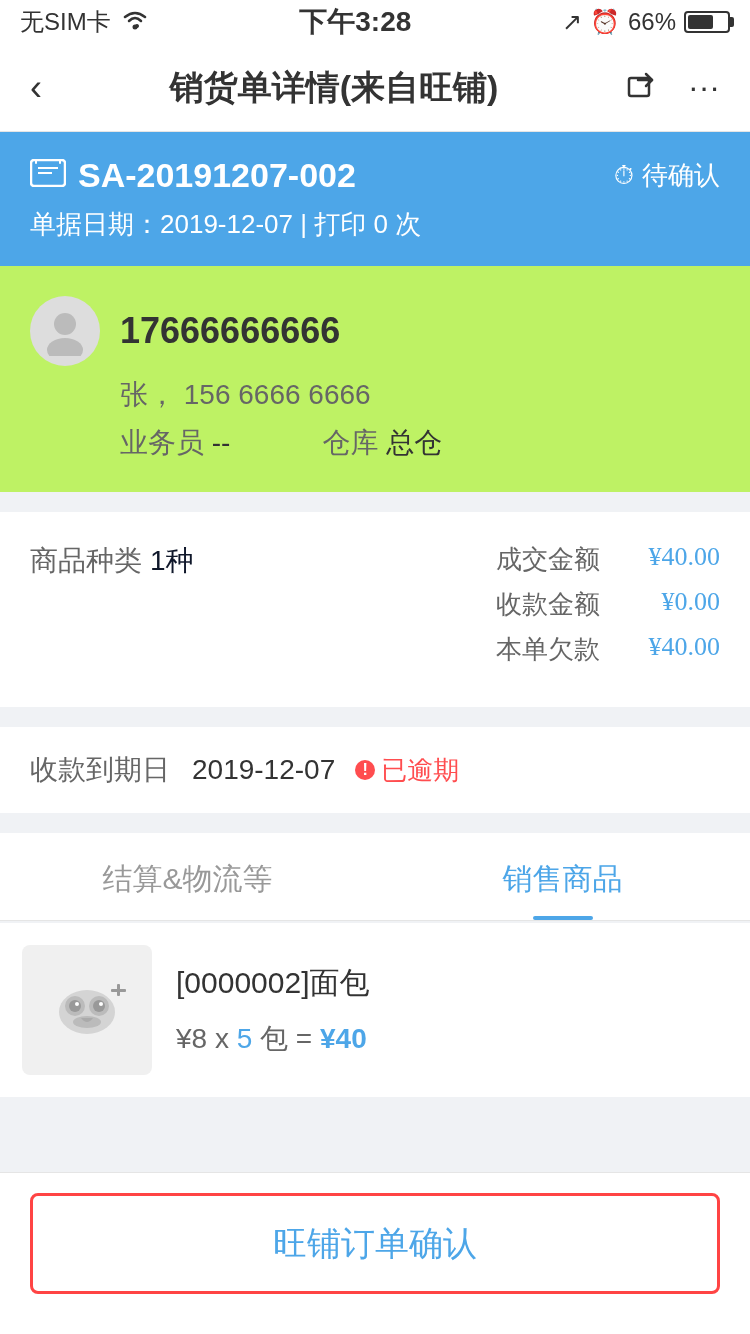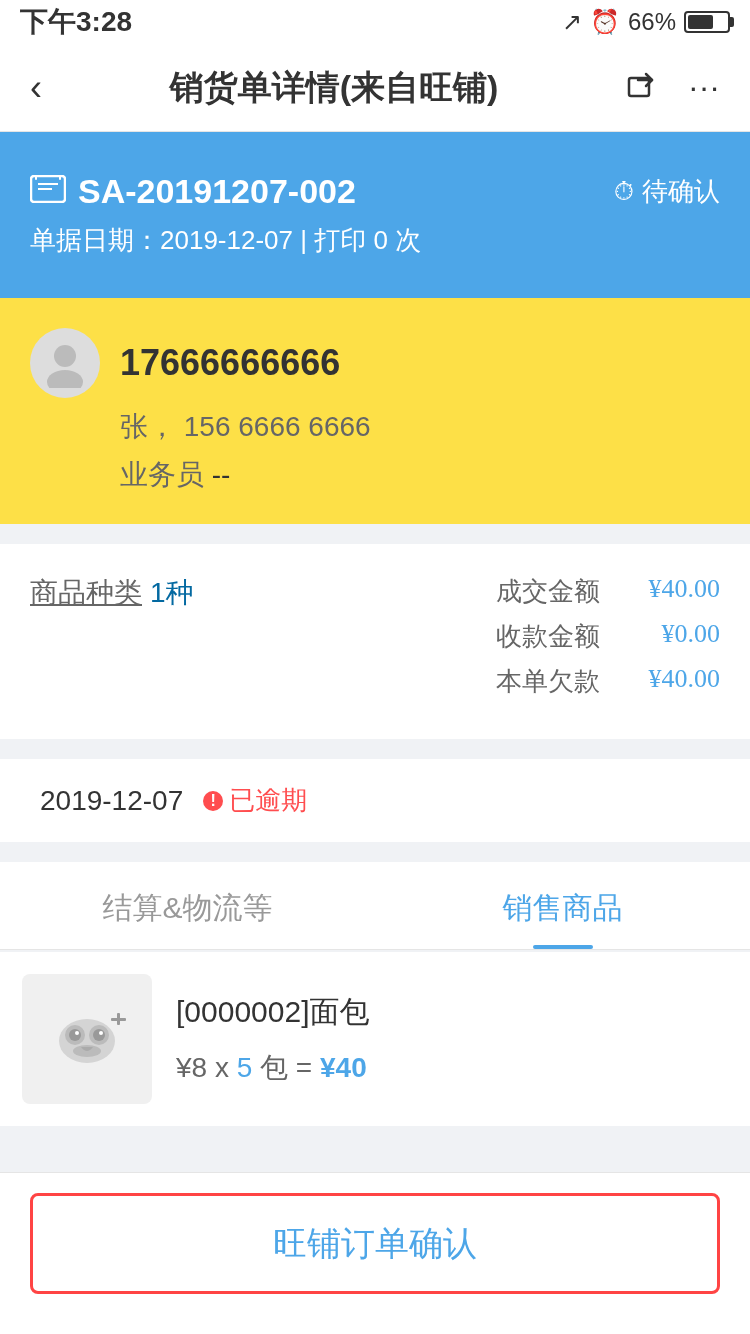--- a/index.html
+++ b/index.html
@@ -52,21 +52,21 @@
       border-bottom: 1px solid #e5e5e5;
     }
     .nav-back { font-size: 36px; color: #333; cursor: pointer; }
     .nav-title { font-size: 34px; font-weight: 600; color: #333; }
     .nav-actions { display: flex; align-items: center; gap: 30px; }
     .nav-icon { font-size: 32px; color: #333; cursor: pointer; }
 
     
     .order-header {
       background: #4da6e8;
-      padding: 40px 30px;
+      padding: 24px 30px;
       margin-bottom: 0;
     }
     .order-header-top {
       display: flex;
       align-items: center;
       justify-content: space-between;
       margin-bottom: 12px;
     }
     .order-id {
       font-size: 34px;
@@ -77,21 +77,21 @@
       gap: 12px;
     }
     .order-status {
       display: flex; align-items: center; gap: 8px;
       font-size: 26px; color: #fff;
     }
     .order-date { font-size: 26px; color: #fff; }
 
     
     .customer-section {
-      background: #fde047;
+      background: #bef264;
       padding: 30px;
       margin-bottom: 20px;
       display: flex;
       flex-direction: column;
       gap: 10px;
     }
     .customer-top { display: flex; align-items: center; gap: 20px; }
     .avatar {
       width: 70px; height: 70px;
       border-radius: 50%;
@@ -109,22 +109,22 @@
     .summary-section {
       background: #fff;
       padding: 30px;
       margin-bottom: 20px;
       display: flex;
       align-items: flex-start;
     }
     .summary-left { flex: 1; }
     .summary-right { flex: 1; text-align: right; }
     .summary-item { display: flex; align-items: center; margin-bottom: 8px; }
-    .summary-label { font-size: 28px; color: #666; width: 120px; text-decoration: underline; }
-    .summary-value { font-size: 28px; color: #0369a1; }
+    .summary-label { font-size: 28px; color: #666; width: 120px; }
+    .summary-value { font-size: 28px; color: #0f172a; }
     .amount-row { display: flex; justify-content: flex-end; margin-bottom: 10px; gap: 20px; }
     .amount-label { font-size: 26px; color: #666; }
     .amount-value { font-size: 26px; color: #4da6e8; min-width: 100px; text-align: right; font-family: Liberation Serif, serif; }
     .amount-value.owed { color: #4da6e8; }
 
     
     .due-section {
       background: #fff;
       padding: 24px 30px;
       margin-bottom: 20px;
@@ -224,20 +224,31 @@
       font-size: 34px;
       font-weight: 500;
       cursor: pointer;
       display: flex; align-items: center; justify-content: center;
     }
   </style>
 </head>
 <body>
 
 <div class="status-bar">
+  <div class="status-left">
+    <span>无SIM卡</span>
+    <span>
+      <svg width="28" height="20" viewBox="0 0 28 20">
+        <path d="M14 16 a2 2 0 1 1 0 0.01" fill="#333" stroke="none"></path>
+        <path d="M8 11 Q14 5 20 11" fill="none" stroke="#333" stroke-width="2.5" stroke-linecap="round"></path>
+        <path d="M4 7 Q14 -1 24 7" fill="none" stroke="#333" stroke-width="2.5" stroke-linecap="round"></path>
+        <circle cx="14" cy="17" r="2.5" fill="#333"></circle>
+      </svg>
+    </span>
+  </div>
   <div class="status-center">下午3:28</div>
   <div class="status-right">
     <span>↗</span>
     <span>⏰</span>
     <span>66%</span>
     <div class="battery-icon">
       <div class="battery-fill"></div>
     </div>
   </div>
 </div>
@@ -294,20 +305,25 @@
   <div class="customer-name">
     <span>张，</span>
     <span>156 6666 6666</span>
   </div>
   <div class="customer-meta">
     <span class="customer-meta-item">
       <span>业务员</span>
       <span class="customer-meta-value"> </span>
       <span class="customer-meta-value">--</span>
     </span>
+    <span class="customer-meta-item">
+      <span>仓库</span>
+      <span class="customer-meta-value"> </span>
+      <span class="customer-meta-value">总仓</span>
+    </span>
   </div>
 </div>
 
 <div class="summary-section">
   <div class="summary-left">
     <div class="summary-item">
       <span class="summary-label">商品种类</span>
       <span class="summary-value">1种</span>
     </div>
   </div>
@@ -321,20 +337,21 @@
       <span class="amount-value">¥0.00</span>
     </div>
     <div class="amount-row">
       <span class="amount-label">本单欠款</span>
       <span class="amount-value owed">¥40.00</span>
     </div>
   </div>
 </div>
 
 <div class="due-section">
+  <span class="due-label">收款到期日</span>
   <span class="due-date">2019-12-07</span>
   <div class="overdue-badge">
     <div class="overdue-dot">!</div>
     <span>已逾期</span>
   </div>
 </div>
 
 <div class="tabs">
   <div class="tab">结算&amp;物流等</div>
   <div class="tab active">销售商品</div>

